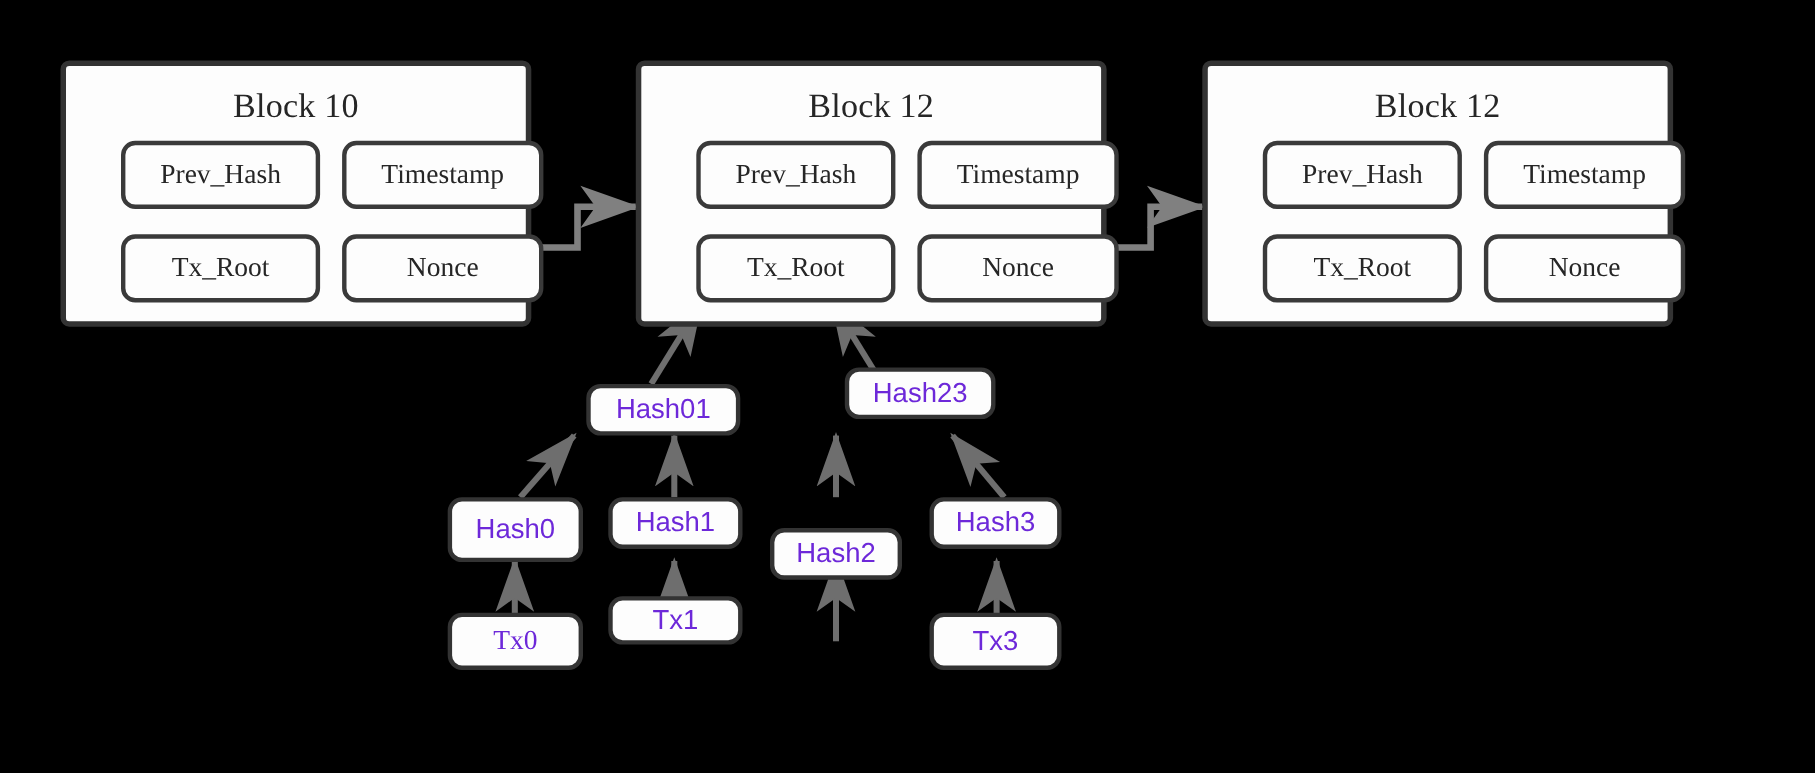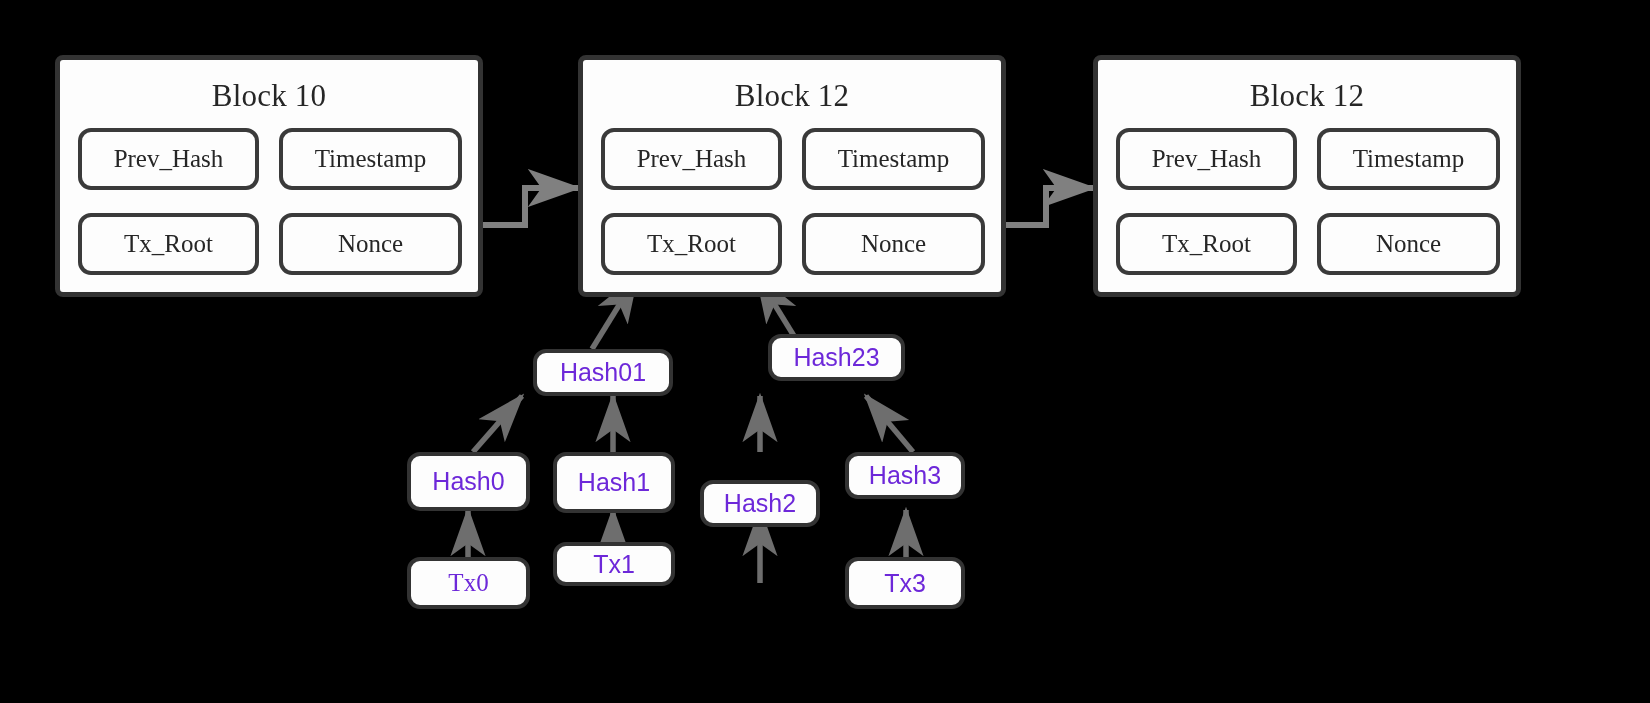--- a/index.html
+++ b/index.html
@@ -73,21 +73,21 @@
   .edges {
     position: absolute;
     left: 0;
     top: 0;
     width: 1650px;
     height: 703px;
     pointer-events: none;
   }
   .edges-under { z-index: 1; }
   .block, .node { z-index: 3; }
-  .block .field { z-index: 4; }
+  .block .field { z-index: 4; margin-left: 32px; }
 </style>
 </head>
 <body>
 
 <div id="canvas">
 
   <svg class="edges edges-under" viewBox="0 0 1650 703" width="1650" height="703">
     <defs>
       <marker id="ah-gray" markerWidth="10" markerHeight="10" refX="8.4" refY="3.6" orient="auto" markerUnits="strokeWidth">
         <path d="M0,0.4 L9,3.6 L0,6.8 L2.3,3.6 Z" fill="#808080"></path>
@@ -164,21 +164,21 @@
     <div class="field" style="left:18px; top:68px; width:181px; height:62px;">Prev_Hash</div>
     <div class="field" style="left:219px; top:68px; width:183px; height:62px;">Timestamp</div>
     <div class="field" style="left:18px; top:153px; width:181px; height:62px;">Tx_Root</div>
     <div class="field" style="left:219px; top:153px; width:183px; height:62px;">Nonce</div>
   </div>
 
   <div class="node" style="left:533px; top:349px; width:140px; height:47px;">Hash01</div>
   <div class="node" style="left:768px; top:334px; width:137px; height:47px;">Hash23</div>
 
   <div class="node" style="left:407px; top:452px; width:123px; height:59px;">Hash0</div>
-  <div class="node" style="left:553px; top:452px; width:122px; height:61px;text-align:right;">Hash1</div>
+  <div class="node" style="left:553px; top:452px; width:122px; height:47px;text-align:right;">Hash1</div>
   <div class="node" style="left:700px; top:452px; width:120px; height:47px;margin-top:28px;">Hash2</div>
   <div class="node" style="left:845px; top:452px; width:120px; height:47px;">Hash3</div>
 
   <div class="node" style="left:407px; top:557px; width:123px; height:52px;font-family:Liberation Serif, serif;">Tx0</div>
   <div class="node" style="left:553px; top:542px; width:122px; height:44px;">Tx1</div>
   <div class="node" style="left:845px; top:557px; width:120px; height:52px;">Tx3</div>
 
 </div>
 
 </body></html>

